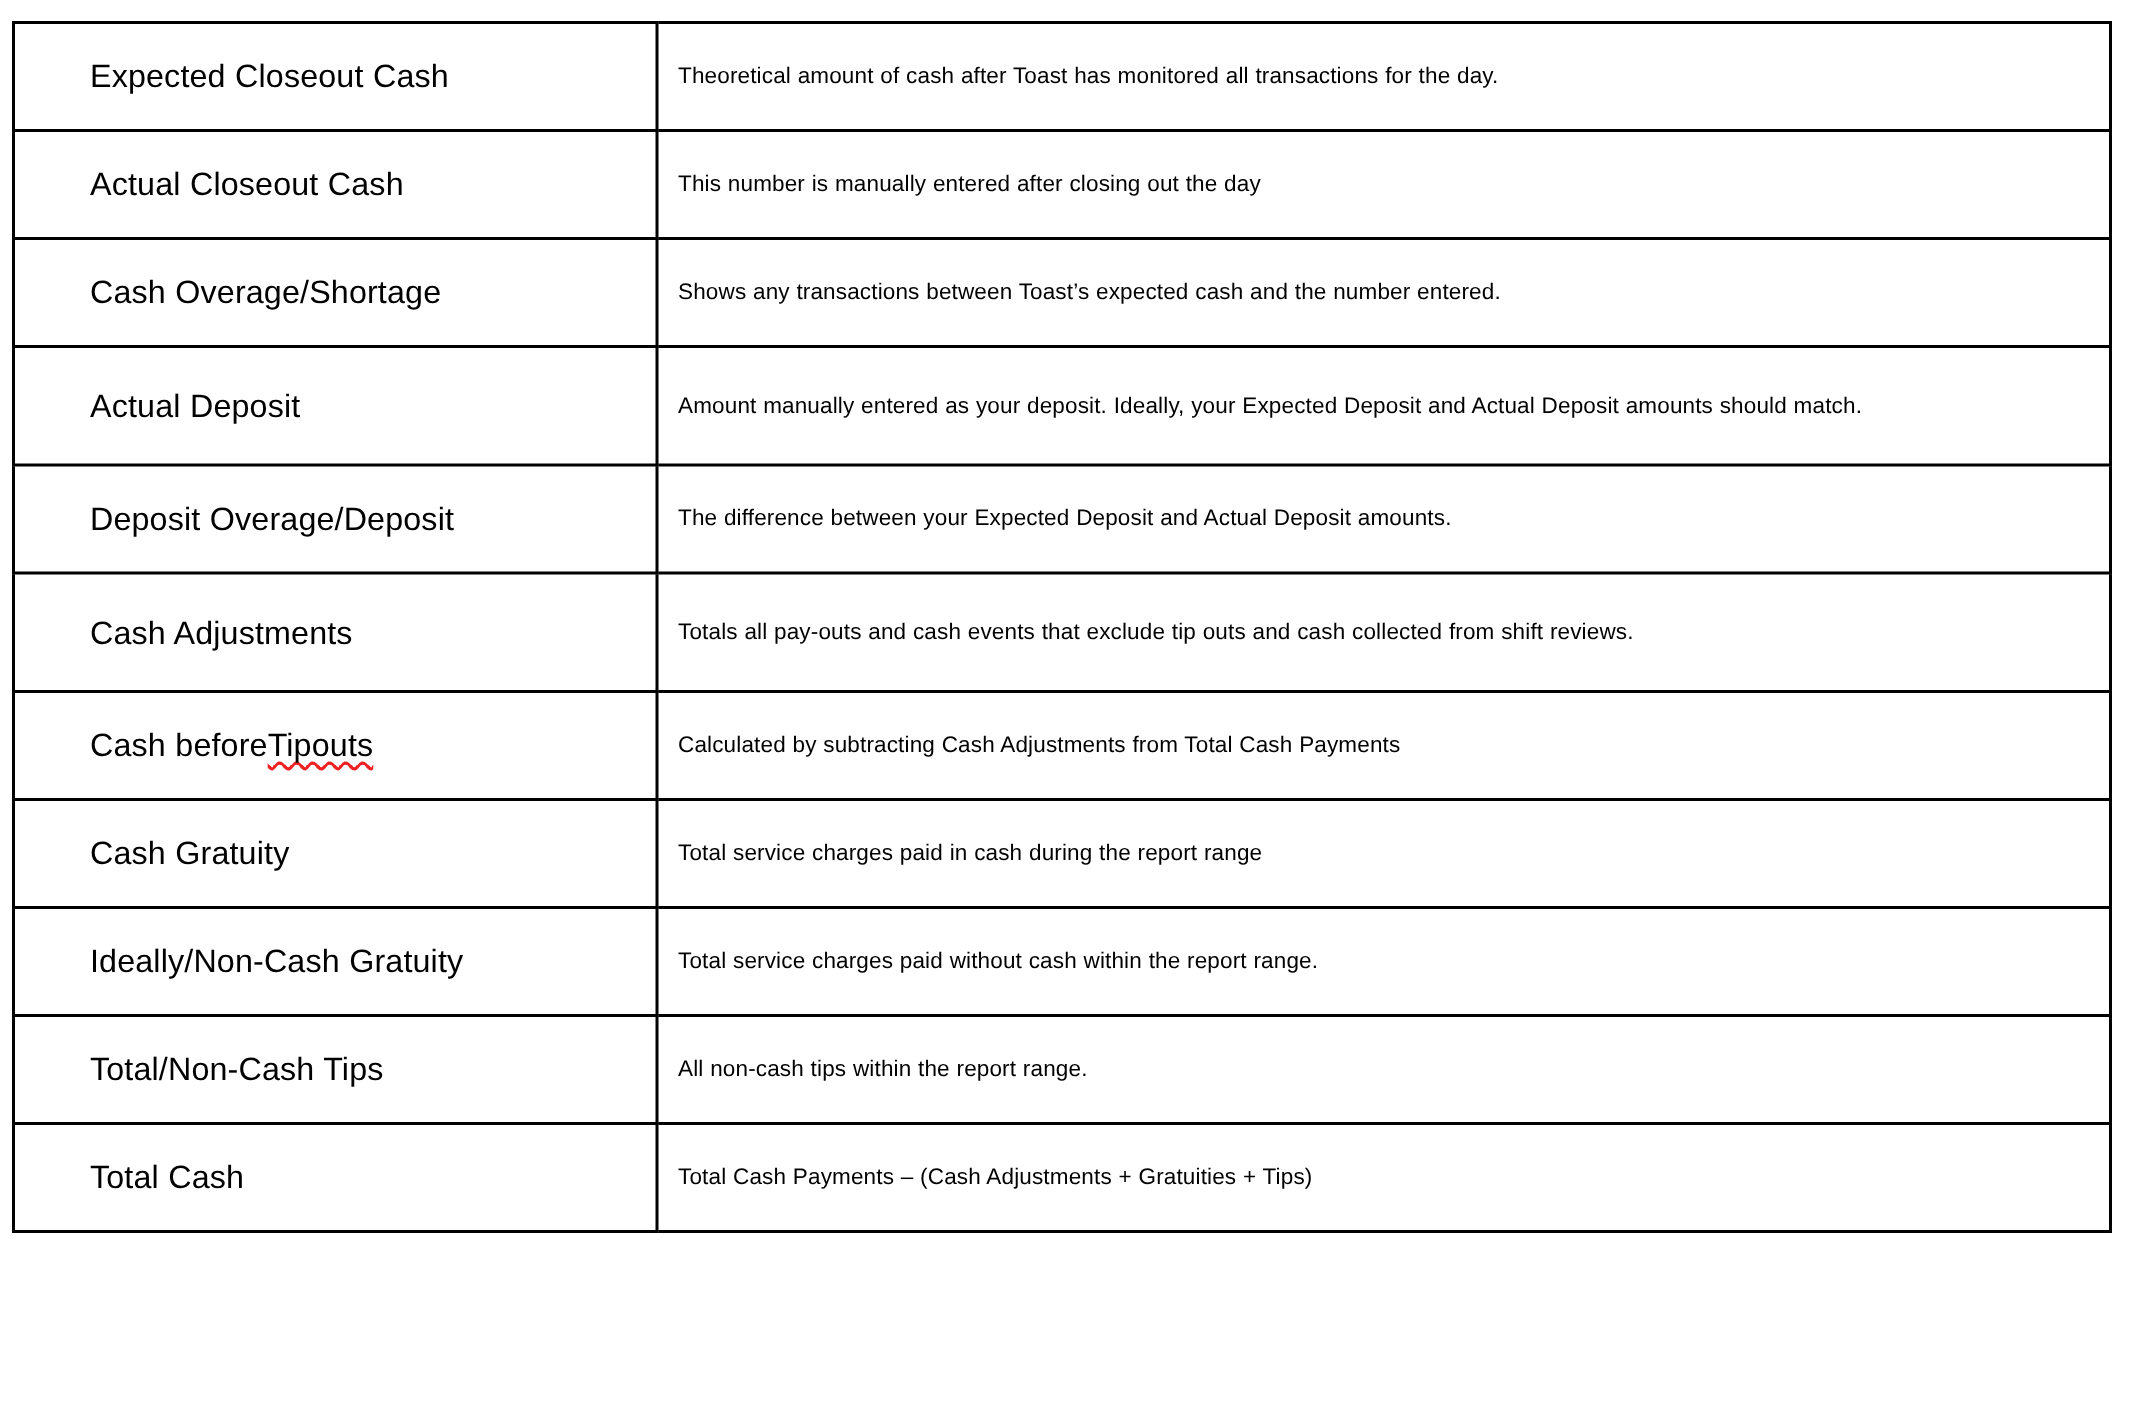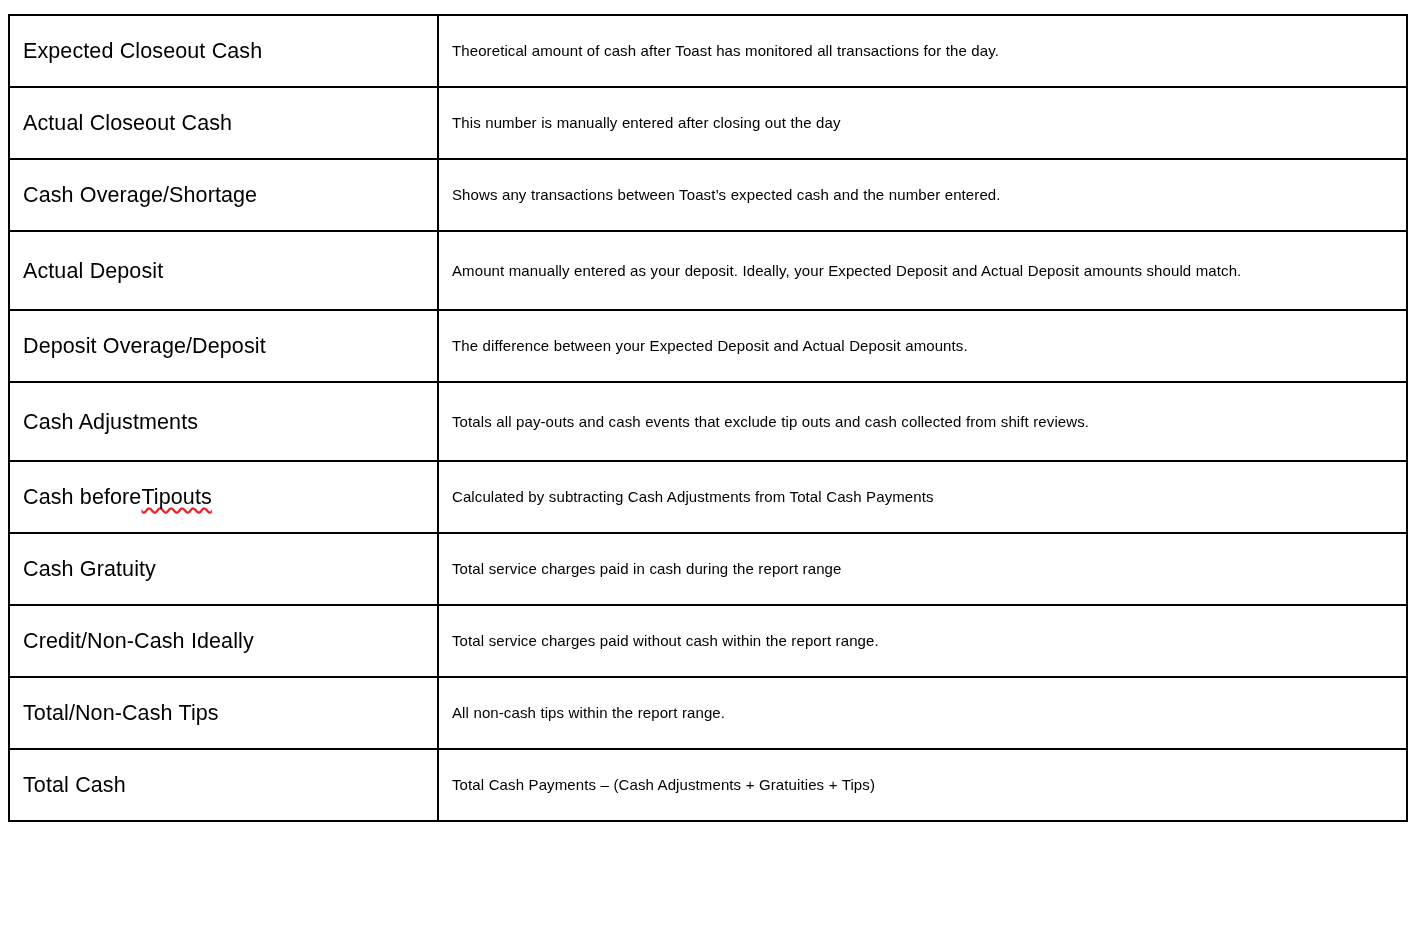--- a/index.html
+++ b/index.html
@@ -42,20 +42,21 @@
   }
   .cell-inner {
     padding: 13px 12px 13px 13px;
     font-size: 21.5px;
     line-height: 30px;
     letter-spacing: 0.1px;
     word-spacing: 0.2px;
   }
   .term .cell-inner {
     font-size: 21.5px;
+    margin-left: 37px;
   }
   .def .cell-inner {
     font-size: 15px;
   }
   
   tr.single td .cell-inner {
     min-height: 44px;
     display: flex;
     align-items: center;
   }
@@ -146,21 +147,21 @@
         <tr class="single">
           <td class="term">
             <div class="cell-inner">Cash Gratuity</div>
           </td>
           <td class="def">
             <div class="cell-inner">Total service charges paid in cash during the report range</div>
           </td>
         </tr>
         <tr class="single">
           <td class="term">
-            <div class="cell-inner">Credit/Non-Cash Ideally</div>
+            <div class="cell-inner">Ideally/Non-Cash Gratuity</div>
           </td>
           <td class="def">
             <div class="cell-inner">Total service charges paid without cash within the report range.</div>
           </td>
         </tr>
         <tr class="single">
           <td class="term">
             <div class="cell-inner">Total/Non-Cash Tips</div>
           </td>
           <td class="def">

